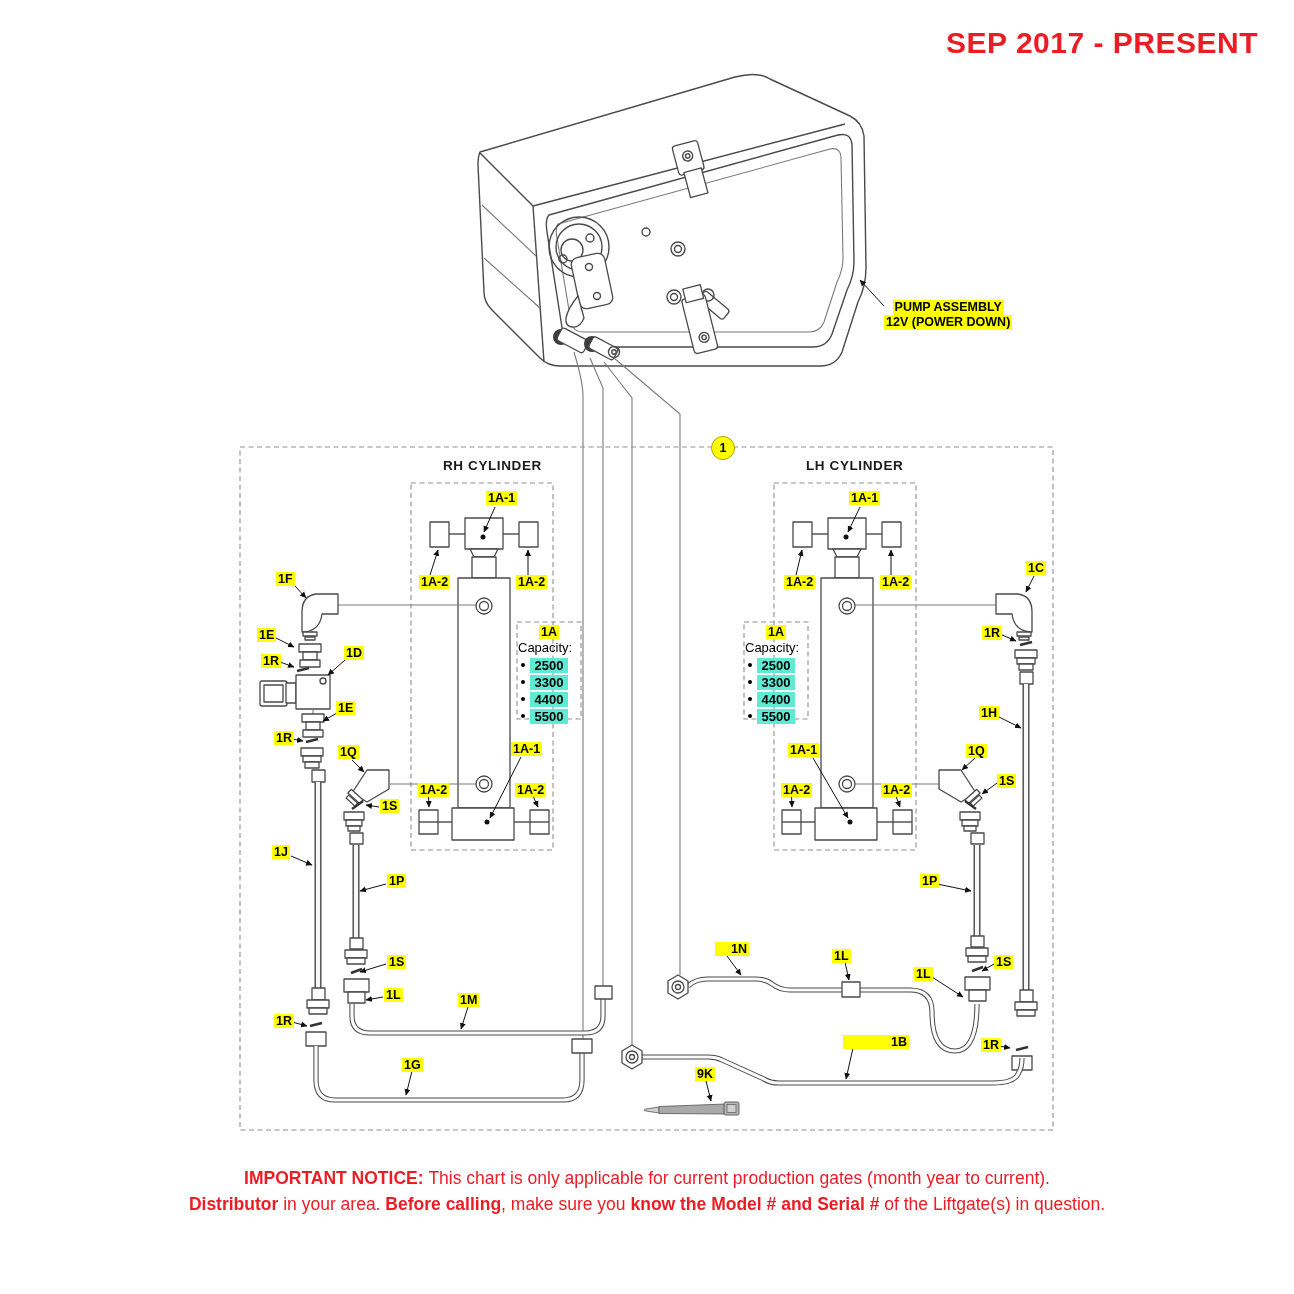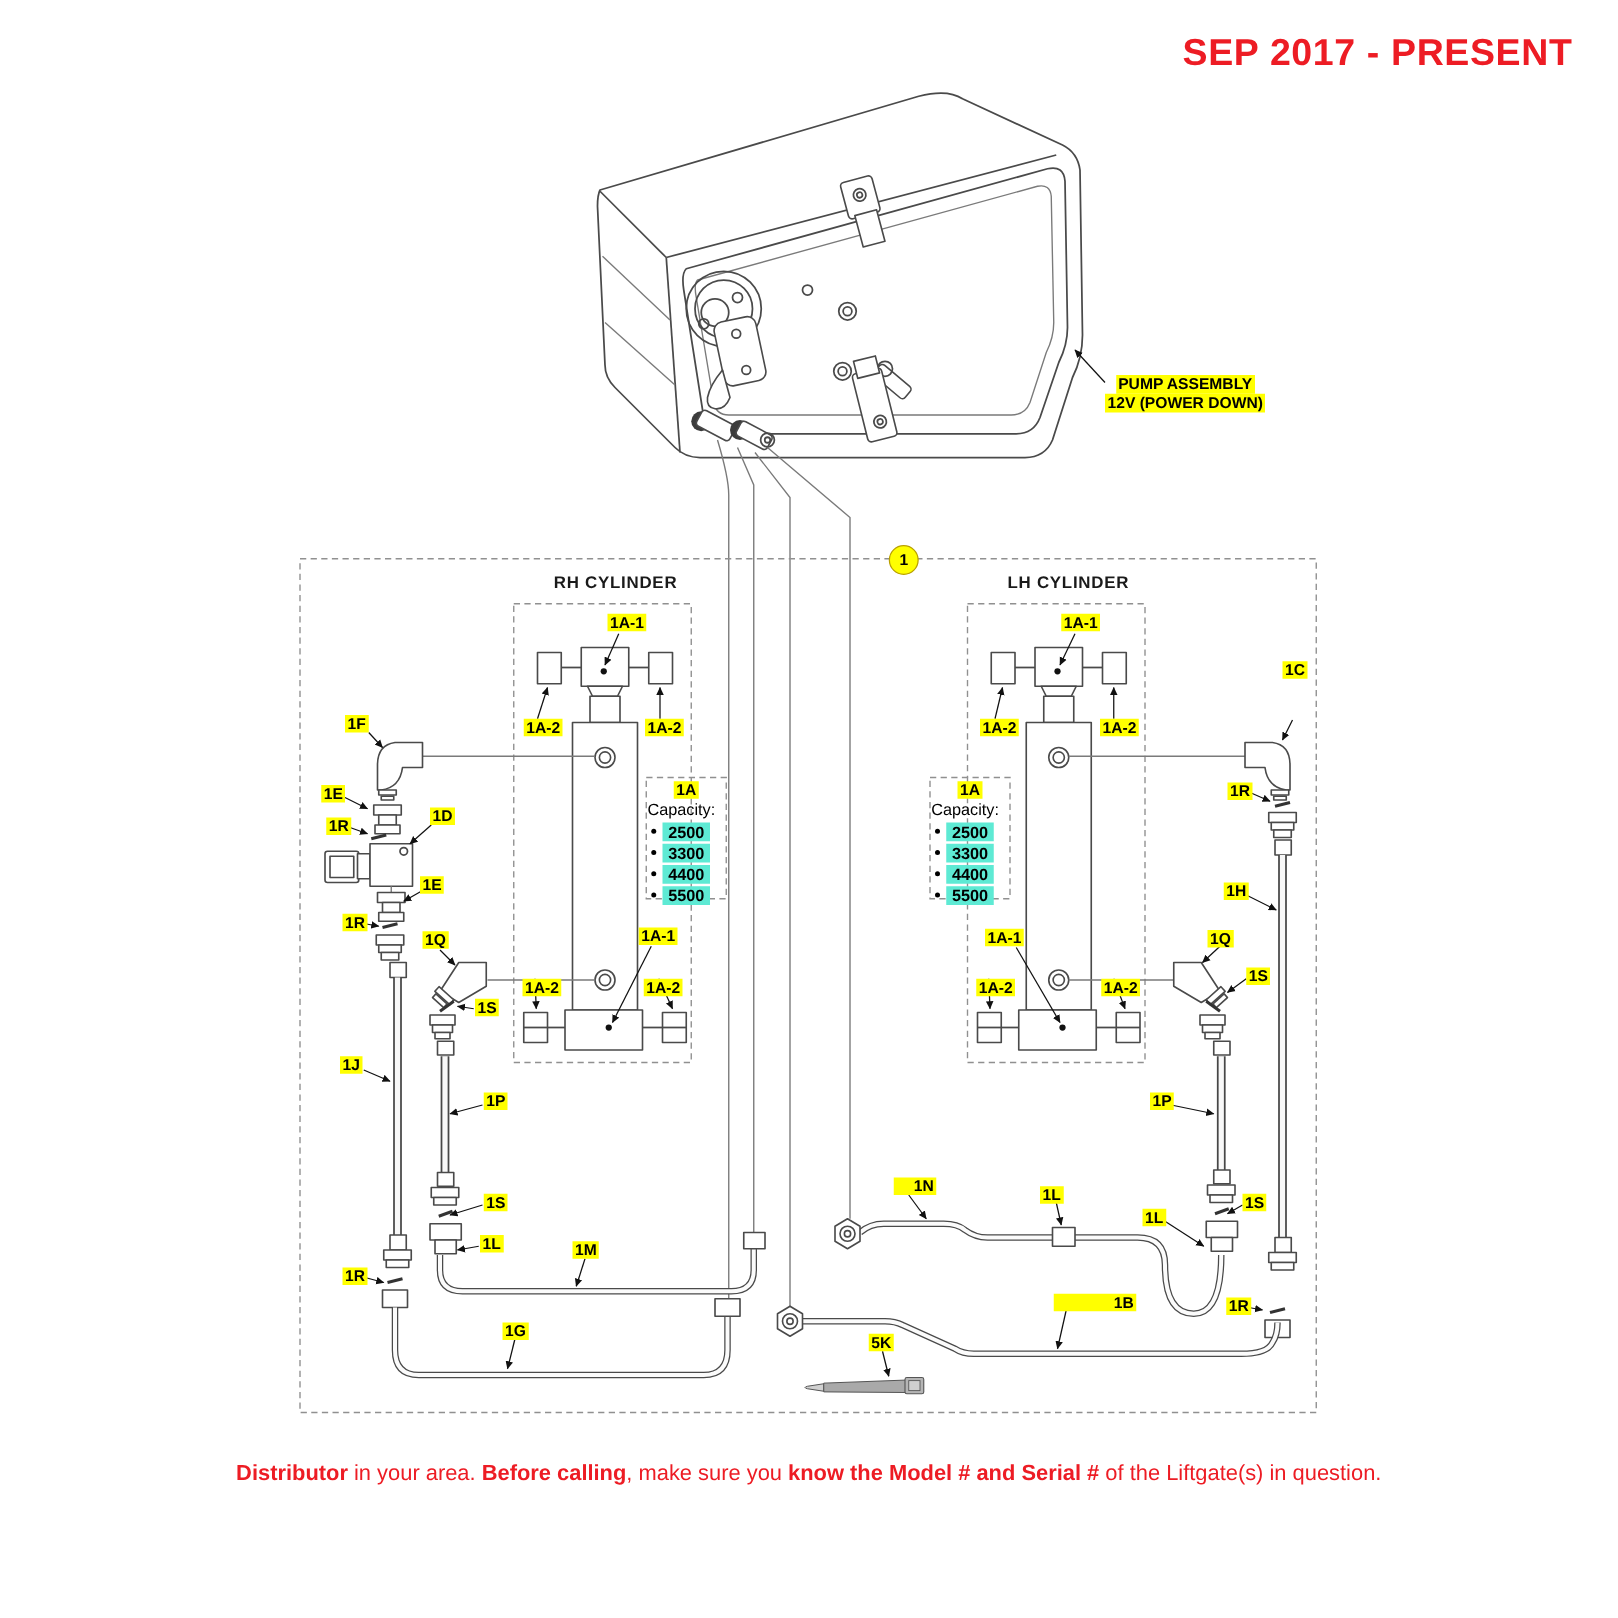--- a/index.html
+++ b/index.html
@@ -448,32 +448,33 @@
       <div class="plabel" style="left: 516px; top: 575px;">1A-2</div>
       <div class="plabel" style="left: 511px; top: 742px;">1A-1</div>
       <div class="plabel" style="left: 418px; top: 783px;">1A-2</div>
       <div class="plabel" style="left: 515px; top: 783px;">1A-2</div>
       <div class="plabel" style="left: 849px; top: 491px;">1A-1</div>
       <div class="plabel" style="left: 784px; top: 575px;">1A-2</div>
       <div class="plabel" style="left: 880px; top: 575px;">1A-2</div>
       <div class="plabel" style="left: 788px; top: 743px;">1A-1</div>
       <div class="plabel" style="left: 781px; top: 783px;">1A-2</div>
       <div class="plabel" style="left: 881px; top: 783px;">1A-2</div>
-      <div class="plabel" style="left: 1026px; top: 529px;">1C</div>
+      <div class="plabel" style="left: 1026px; top: 561px;">1C</div>
       <div class="plabel" style="left: 982px; top: 626px;">1R</div>
       <div class="plabel" style="left: 979px; top: 706px;">1H</div>
       <div class="plabel" style="left: 966px; top: 744px;">1Q</div>
       <div class="plabel" style="left: 997px; top: 774px;">1S</div>
       <div class="plabel" style="left: 920px; top: 874px;">1P</div>
       <div class="plabel" style="left: 994px; top: 955px;">1S</div>
       <div class="plabel" style="left: 914px; top: 967px;">1L</div>
       <div class="plabel" style="left: 715px; top: 942px; padding-left: 16px;">1N</div>
       <div class="plabel" style="left: 832px; top: 949px;">1L</div>
       <div class="plabel" style="left: 843px; top: 1035px; padding-left: 48px;">1B</div>
       <div class="plabel" style="left: 981px; top: 1038px;">1R</div>
-      <div class="plabel" style="left: 695px; top: 1067px;">5K</div>
+      <div class="plabel" style="left: 695px; top: 1067px;">9K</div>
     </div>
 
   <div class="notice">
+      <p><span class="b">IMPORTANT NOTICE: </span><span>This chart is only applicable for current production gates (month year to current).</span></p>
       <p><span class="b">Distributor</span><span> in your area. </span><span class="b">Before calling</span><span>, make sure you </span><span class="b">know the Model # and Serial #</span><span> of the Liftgate(s) in question.</span></p>
     </div>
 
 </div>
 
 </body></html>

